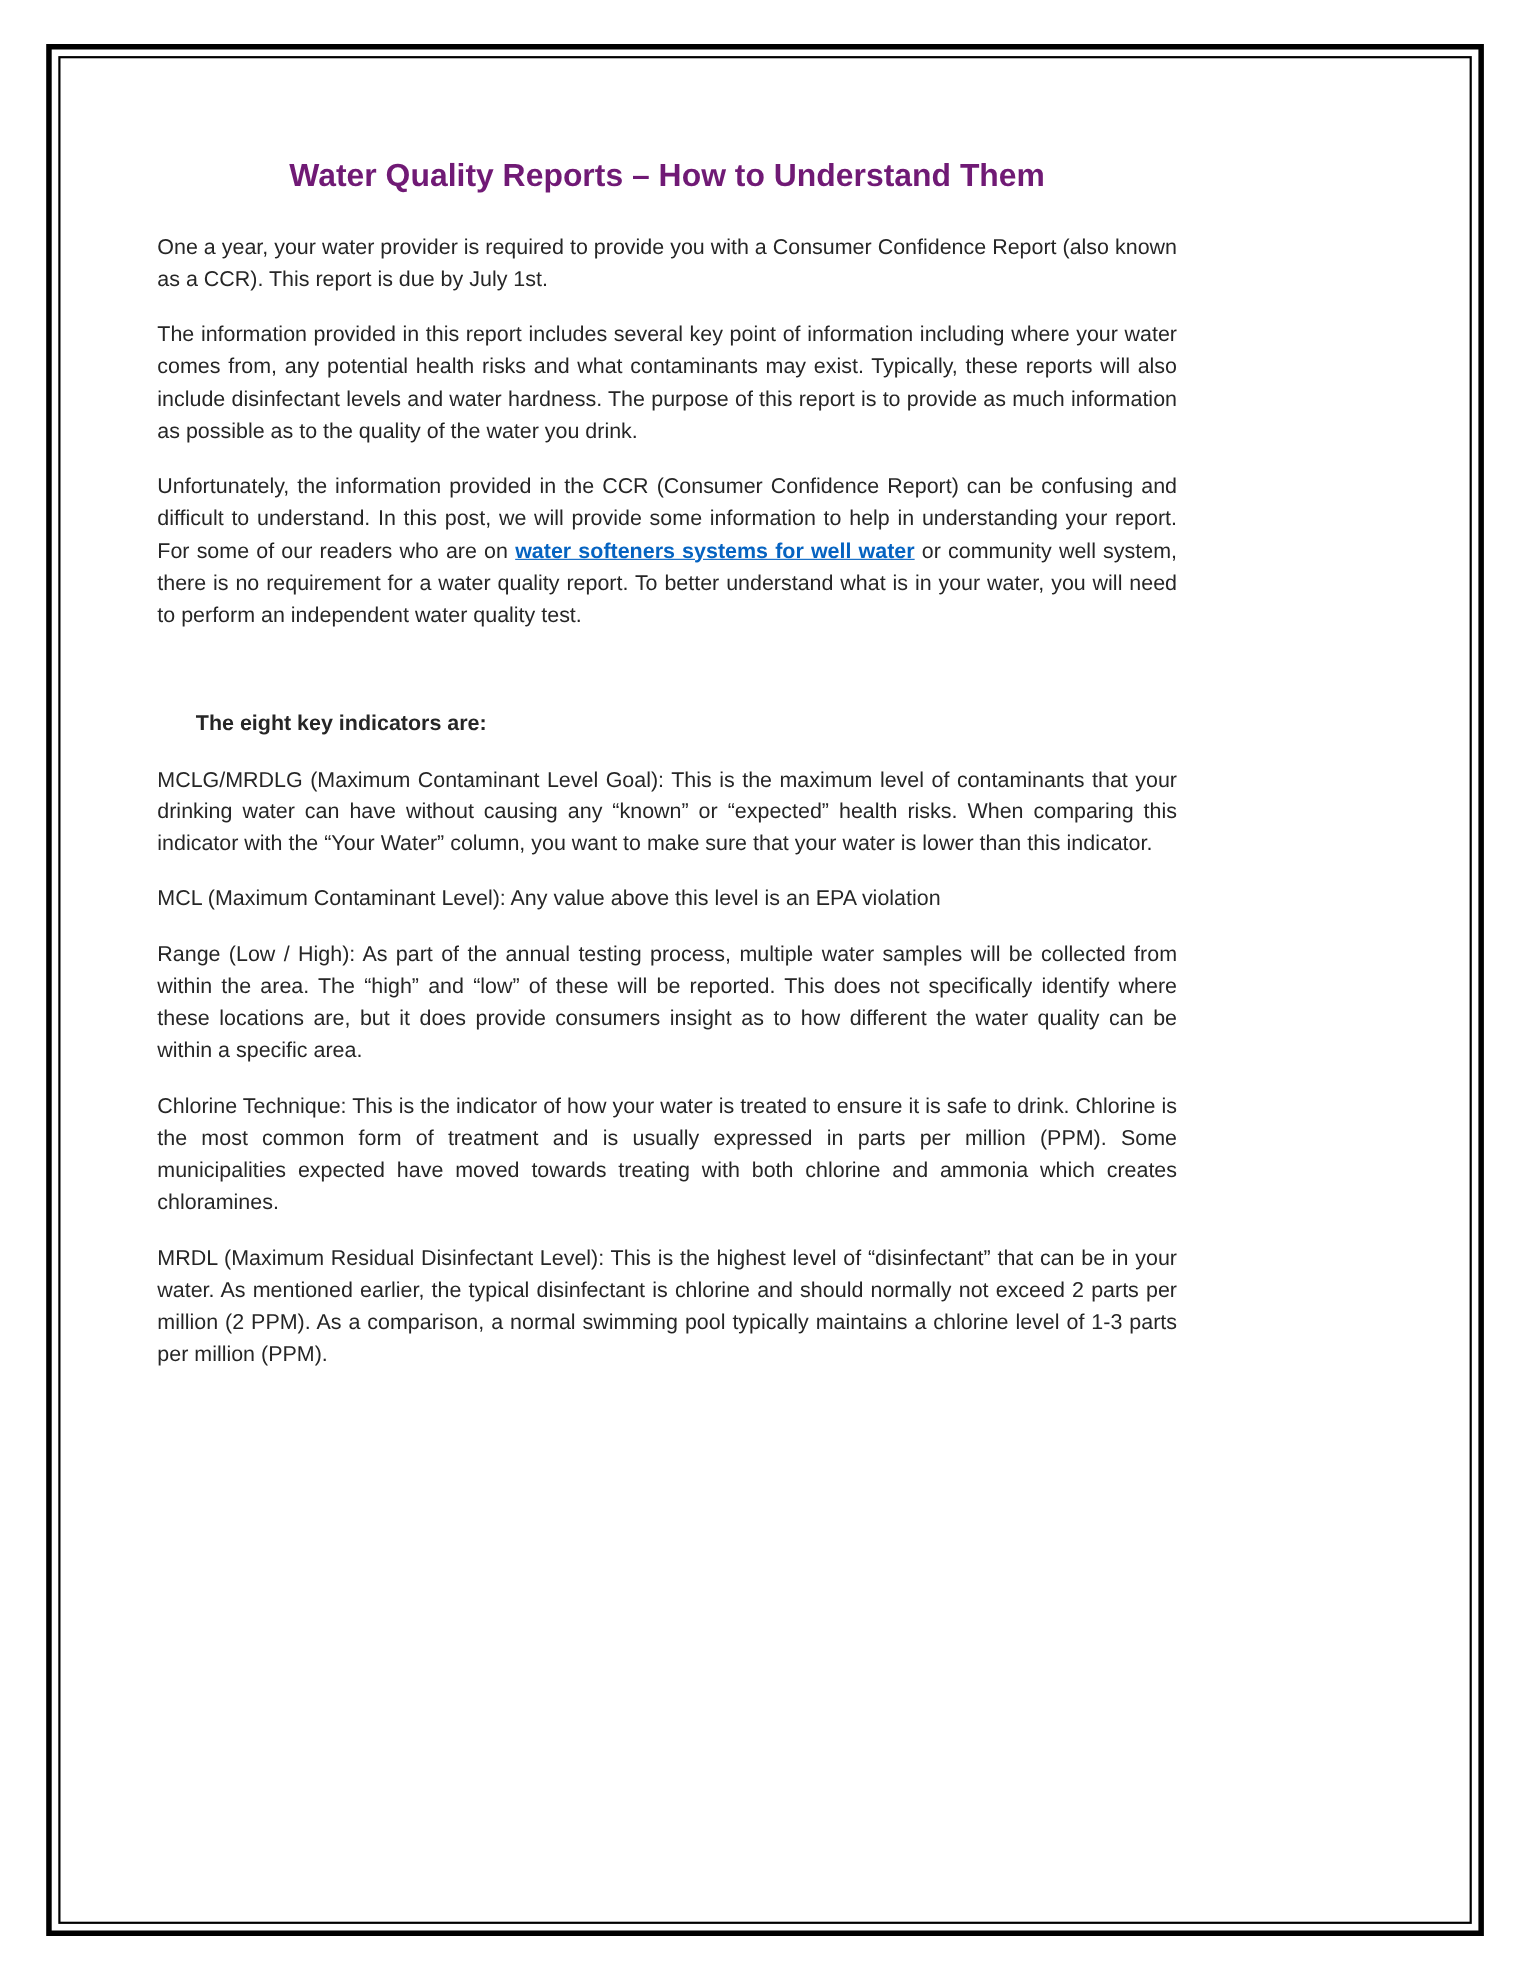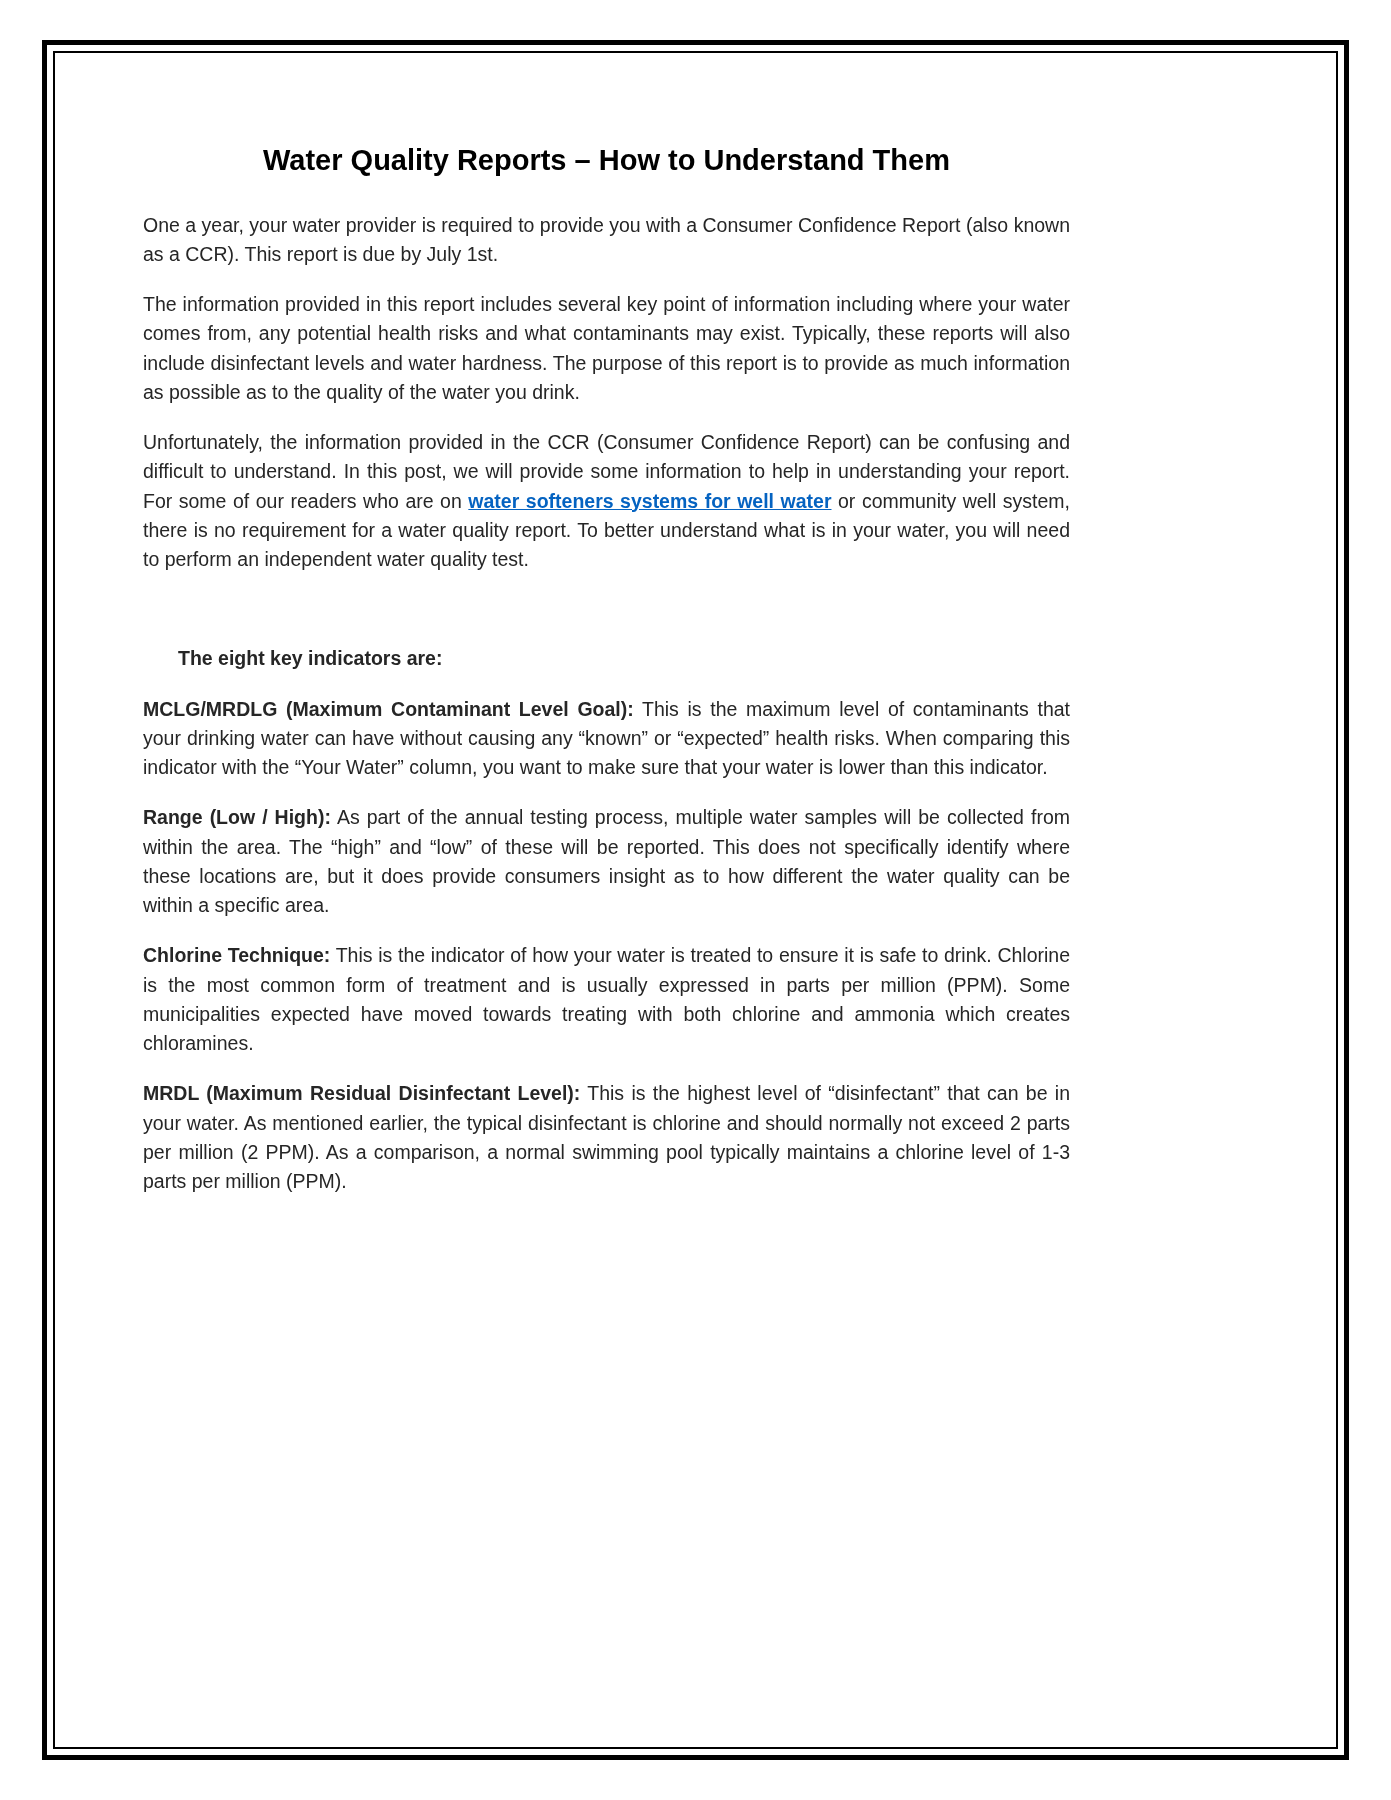--- a/index.html
+++ b/index.html
@@ -35,34 +35,34 @@
     box-sizing: border-box;
     padding: 86px 266px 0 88px;
     font-size: 19.5px;
     line-height: 1.5;
   }
   h1.doc-title {
     margin: 0 0 28px 0;
     text-align: center;
     font-size: 29px;
     font-weight: bold;
-    color: #000000;
+    color: #701a75;
   }
   p.para {
     margin: 0 0 21px 0;
     text-align: justify;
   }
   p.para.indicator-heading {
     margin-top: 70px;
     font-weight: bold;
     text-align: left;
     margin-left: 35px;
   }
   .lead {
-    font-weight: bold;
+    font-weight: normal;
   }
   a.body-link {
     color: #0563C1;
     font-weight: bold;
     text-decoration: underline;
     cursor: pointer;
     margin-top: 47px;
   }
 </style>
 </head>
@@ -78,20 +78,21 @@
 
       <p class="para">The information provided in this report includes several key point of information including where your water comes from, any potential health risks and what contaminants may exist.  Typically, these reports will also include disinfectant levels and water hardness.  The purpose of this report is to provide as much information as possible as to the quality of the water you drink.</p>
 
       <p class="para"><span>Unfortunately, the information provided in the CCR (Consumer Confidence Report) can be confusing and difficult to understand.  In this post, we will provide some information to help in understanding your report.  For some of our readers who are on </span><a class="body-link">water softeners systems for well water</a><span> or community well system, there is no requirement for a water quality report.  To better understand what is in your water, you will need to perform an independent water quality test.</span></p>
 
 
       <p class="para indicator-heading">The eight key indicators are:</p>
 
       <p class="para"><span class="lead">MCLG/MRDLG (Maximum Contaminant Level Goal):</span><span> This is the maximum level of contaminants that your drinking water can have without causing any “known” or “expected” health risks.  When comparing this indicator with the “Your Water” column, you want to make sure that your water is lower than this indicator.</span></p>
 
+      <p class="para"><span>MCL (Maximum Contaminant Level): Any value above this level is an EPA violation</span></p>
 
       <p class="para"><span class="lead">Range (Low / High):</span><span> As part of the annual testing process, multiple water samples will be collected from within the area.  The “high” and “low” of these will be reported.  This does not specifically identify where these locations are, but it does provide consumers insight as to how different the water quality can be within a specific area.</span></p>
 
       <p class="para"><span class="lead">Chlorine Technique:</span><span> This is the indicator of how your water is treated to ensure it is safe to drink.  Chlorine is the most common form of treatment and is usually expressed in parts per million (PPM).  Some municipalities expected have moved towards treating with both chlorine and ammonia which creates chloramines.</span></p>
 
       <p class="para"><span class="lead">MRDL (Maximum Residual Disinfectant Level):</span><span>  This is the highest level of “disinfectant” that can be in your water.  As mentioned earlier, the typical disinfectant is chlorine and should normally not exceed 2 parts per million (2 PPM).  As a comparison, a normal swimming pool typically maintains a chlorine level of 1-3 parts per million (PPM).</span></p>
 
     </div>
   </div>
 </div>

